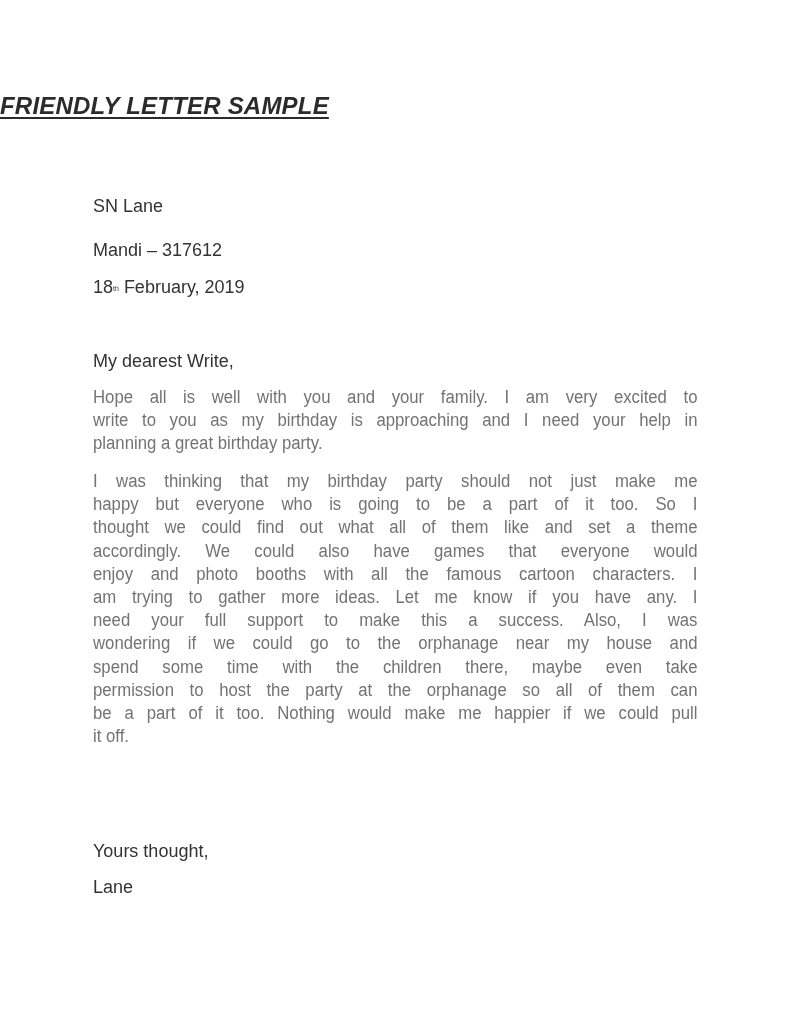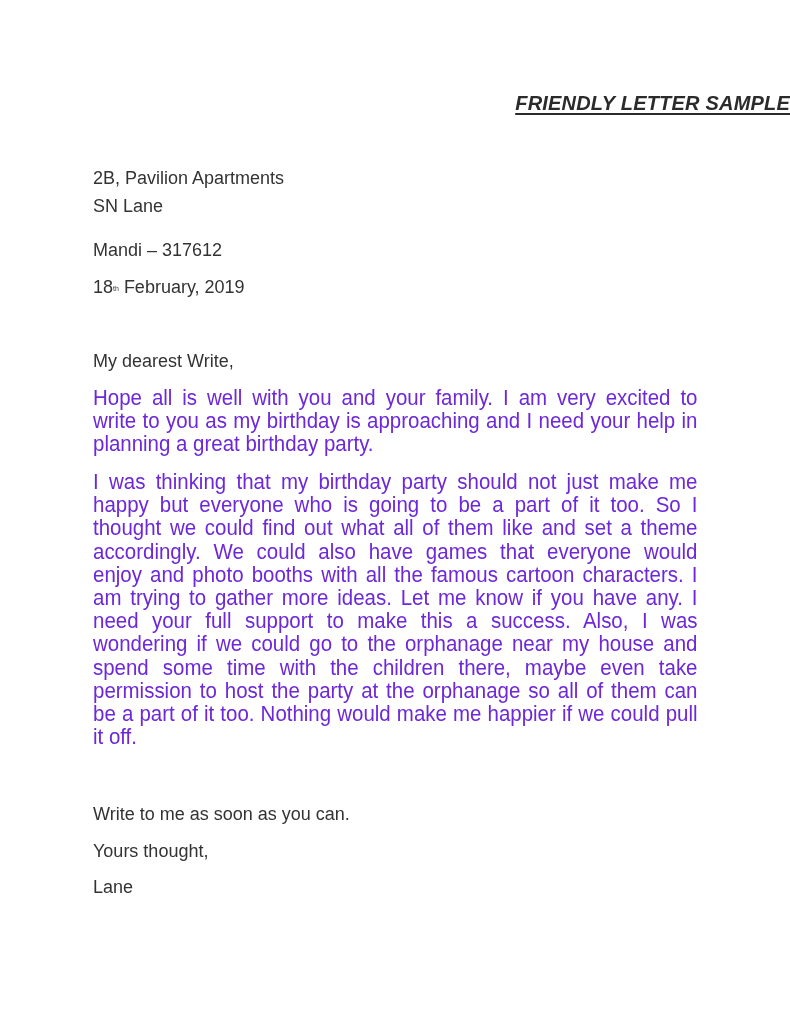--- a/index.html
+++ b/index.html
@@ -18,22 +18,22 @@
   .page {
     position: absolute;
     left: 0; top: 0;
     width: 790px; height: 1022px;
     background: #ffffff;
   }
   .title {
     position: absolute;
     left: 0; width: 790px;
     top: 92px;
-    text-align: right;
-    font-size: 20px;
+    text-align: left;
+    font-size: 24px;
     font-weight: bold;
     font-style: italic;
     text-decoration: underline;
     text-underline-offset: 3px;
     text-decoration-thickness: 2px;
     color: #2b2b2b;
     letter-spacing: 0.2px;
   }
   .line {
     position: absolute;
@@ -46,23 +46,23 @@
   .sup {
     font-size: 7px;
     vertical-align: 1px;
     position: relative;
     top: -1px;
   }
   .para {
     position: absolute;
     left: 93px;
     width: 604px;
-    font-size: 22px;
+    font-size: 18px;
     line-height: 23.2px;
-    color: #6d28d9;
+    color: #737373;
   }
   .para .row {
     display: block;
     white-space: nowrap;
     text-align: justify;
     text-align-last: justify;
     transform-origin: left top;
     width: 604px;
   }
   .para .row.last {
@@ -76,21 +76,20 @@
   }
   .cond .row { width: 650px; }
 </style>
 </head>
 <body>
 
 <div class="page">
 
   <div class="title">FRIENDLY LETTER SAMPLE</div>
 
-  <div class="line" style="top:167px;">2B, Pavilion Apartments</div>
   <div class="line" style="top:195px;">SN Lane</div>
   <div class="line" style="top:239px;">Mandi – 317612</div>
   <div class="line" style="top:276px;"><span>18</span><span class="sup">th</span><span> February, 2019</span></div>
 
   <div class="line" style="top:350px;">My dearest Write,</div>
 
   <div class="para" style="top:386px;">
     <div class="cond">
       <span class="row">Hope all is well with you and your family. I am very excited to</span>
       <span class="row">write to you as my birthday is approaching and I need your help in</span>
@@ -108,17 +107,16 @@
       <span class="row">am trying to gather more ideas. Let me know if you have any. I</span>
       <span class="row">need your full support to make this a success. Also, I was</span>
       <span class="row">wondering if we could go to the orphanage near my house and</span>
       <span class="row">spend some time with the children there, maybe even take</span>
       <span class="row">permission to host the party at the orphanage so all of them can</span>
       <span class="row">be a part of it too. Nothing would make me happier if we could pull</span>
       <span class="row last">it off.</span>
     </div>
   </div>
 
-  <div class="line" style="top:803px;">Write to me as soon as you can.</div>
   <div class="line" style="top:840px;">Yours thought,</div>
   <div class="line" style="top:876px;">Lane</div>
 
 </div>
 
 </body></html>

